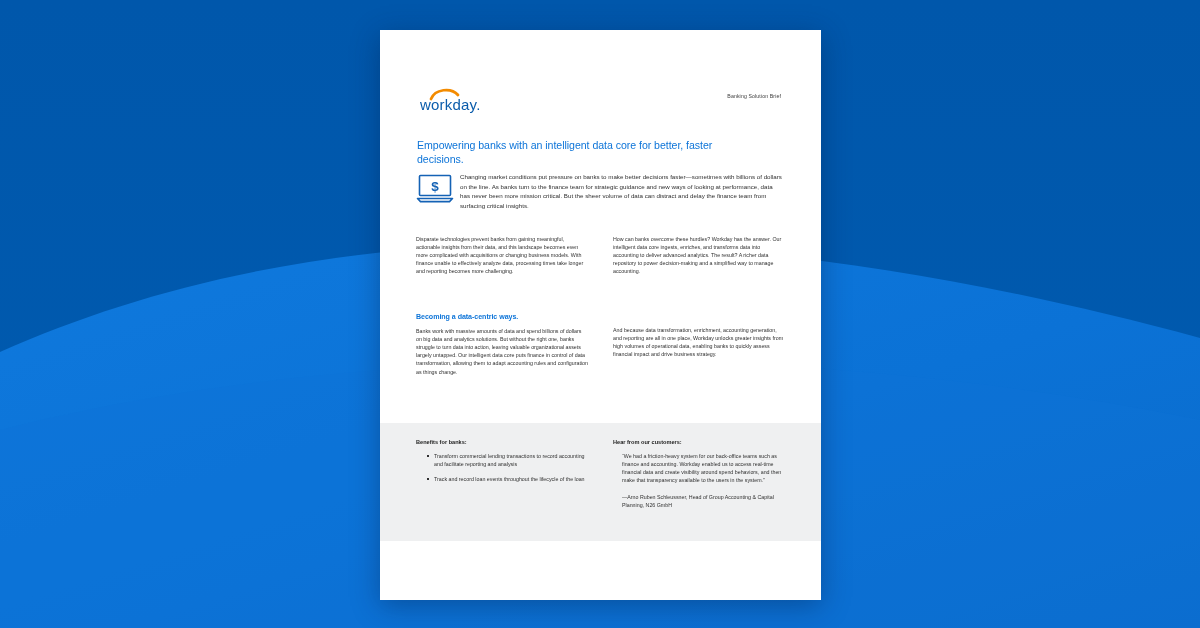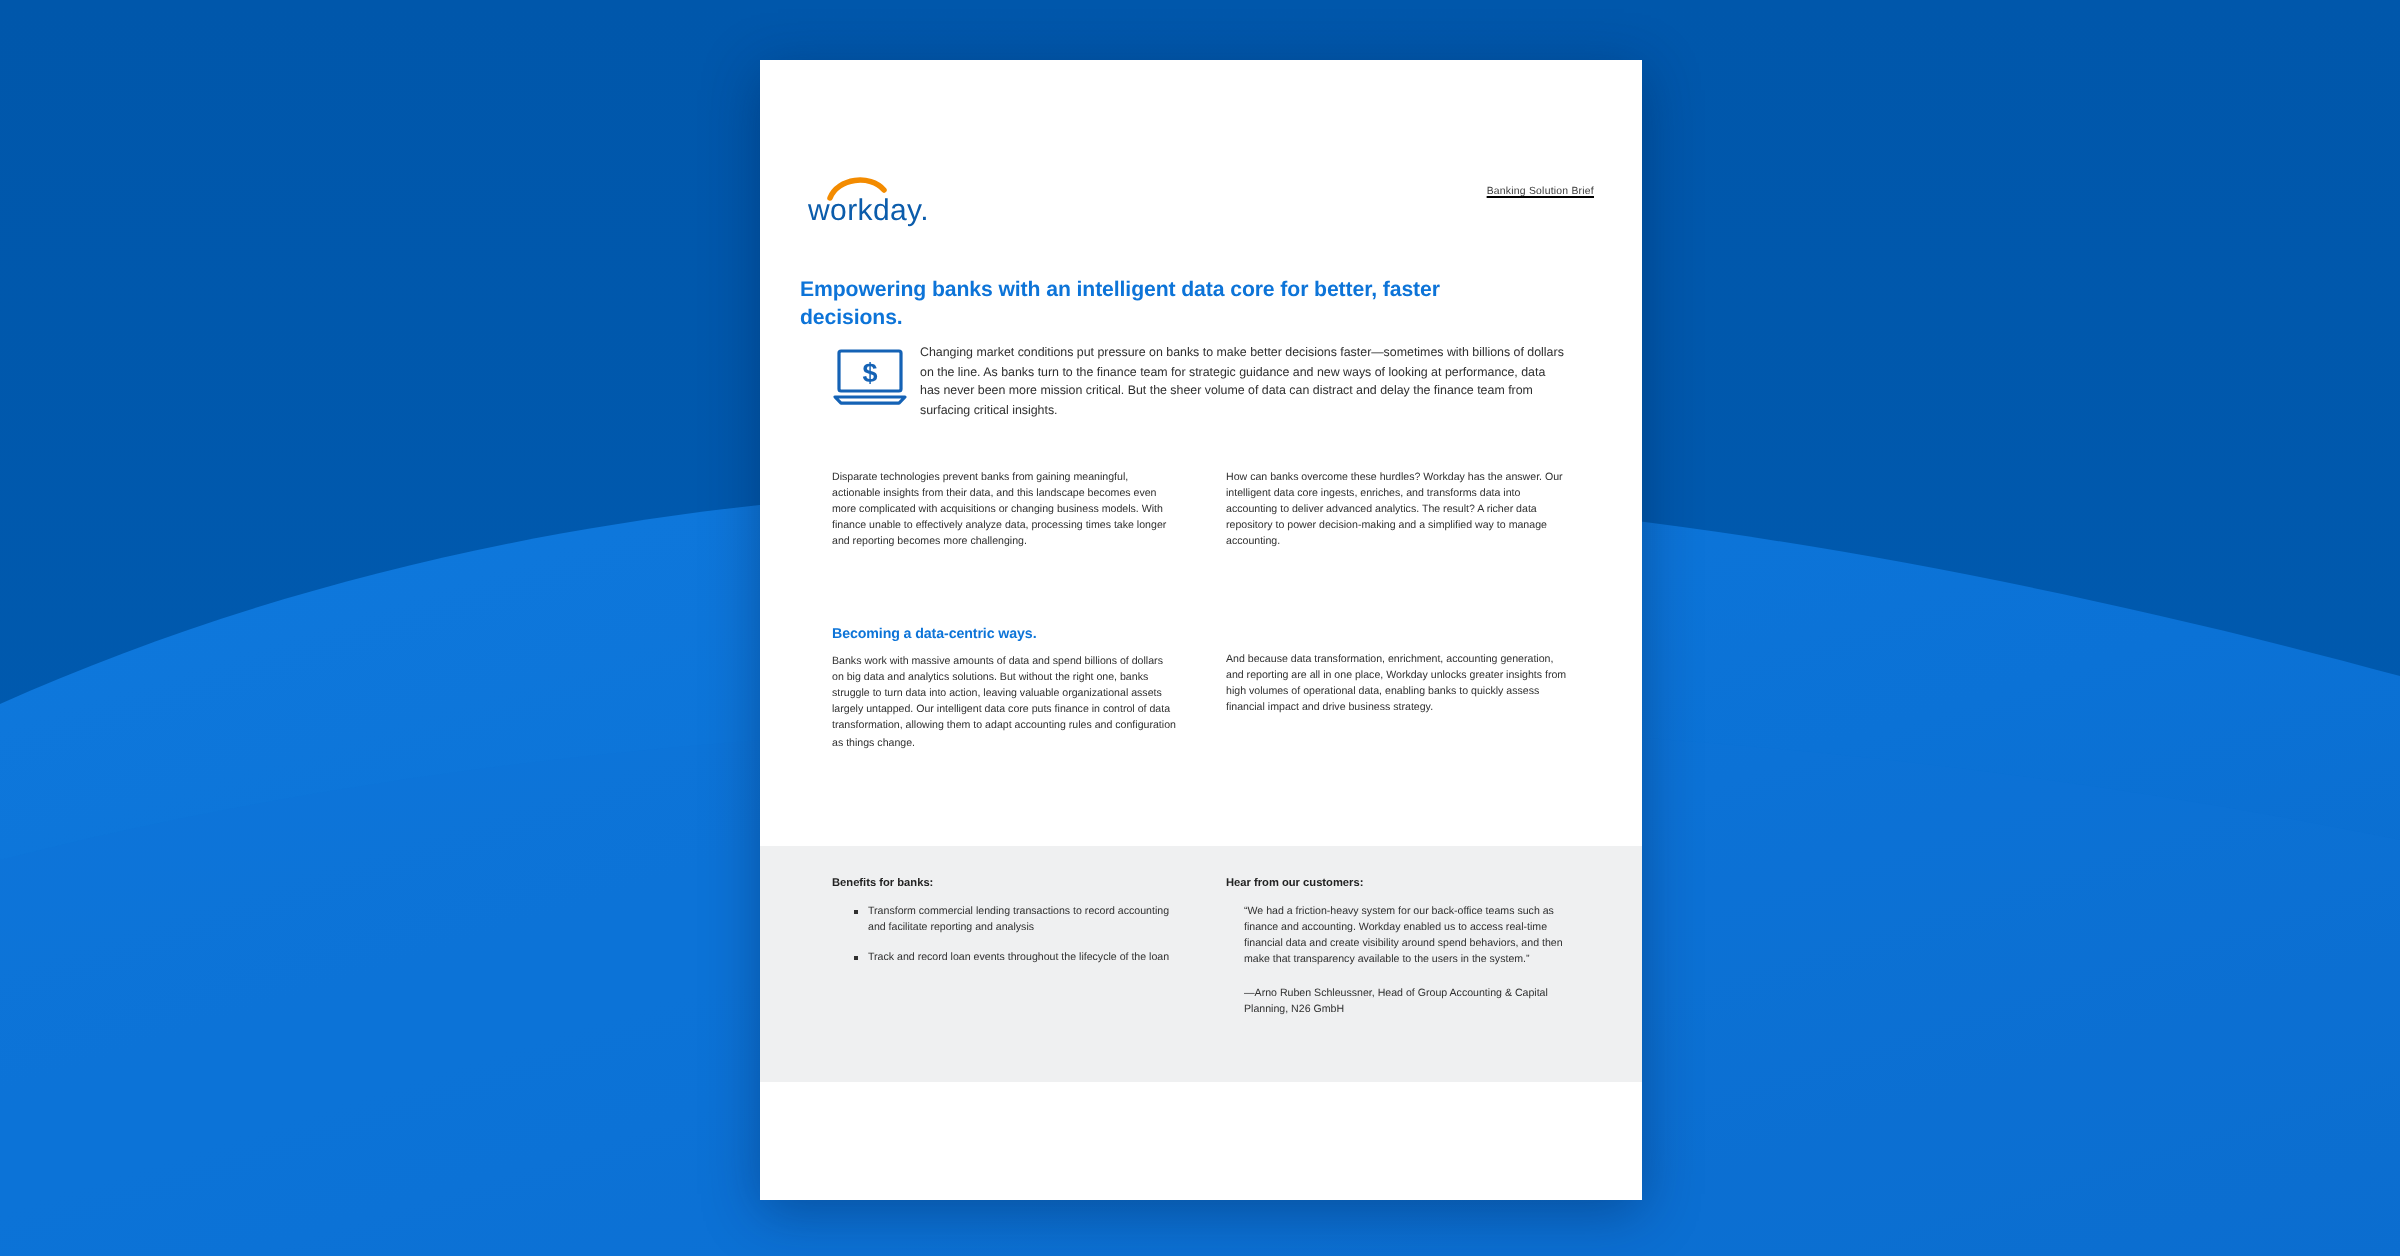--- a/index.html
+++ b/index.html
@@ -46,52 +46,51 @@
     width: 100%;
     height: 100%;
   }
 
   
   .doc-header {
     position: absolute;
     left: 0; right: 0;
     top: 52px;
     height: 36px;
-    padding: 0 24px;
+    padding: 0 40px;
     box-sizing: border-box;
     display: flex;
     align-items: flex-start;
     justify-content: space-between;
-    text-decoration: underline;
   }
 
   .logo {
     position: relative;
     width: 76px;
     height: 34px;
   }
   .logo svg { display: block; }
 
   .brief-label {
     font-size: 5.2px;
     letter-spacing: .12px;
     color: #3c3c3c;
     margin-top: 11px;
     white-space: nowrap;
   }
 
   
   .headline {
     position: absolute;
-    left: 20px;
+    left: 37px;
     top: 108px;
     width: 330px;
     font-size: 10.6px;
     line-height: 14.2px;
-    font-weight: bold;
+    font-weight: normal;
     color: #0d74d8;
     letter-spacing: -.05px;
   }
 
   
   .intro {
     position: absolute;
     left: 36px;
     top: 142px;
     width: 367px;

